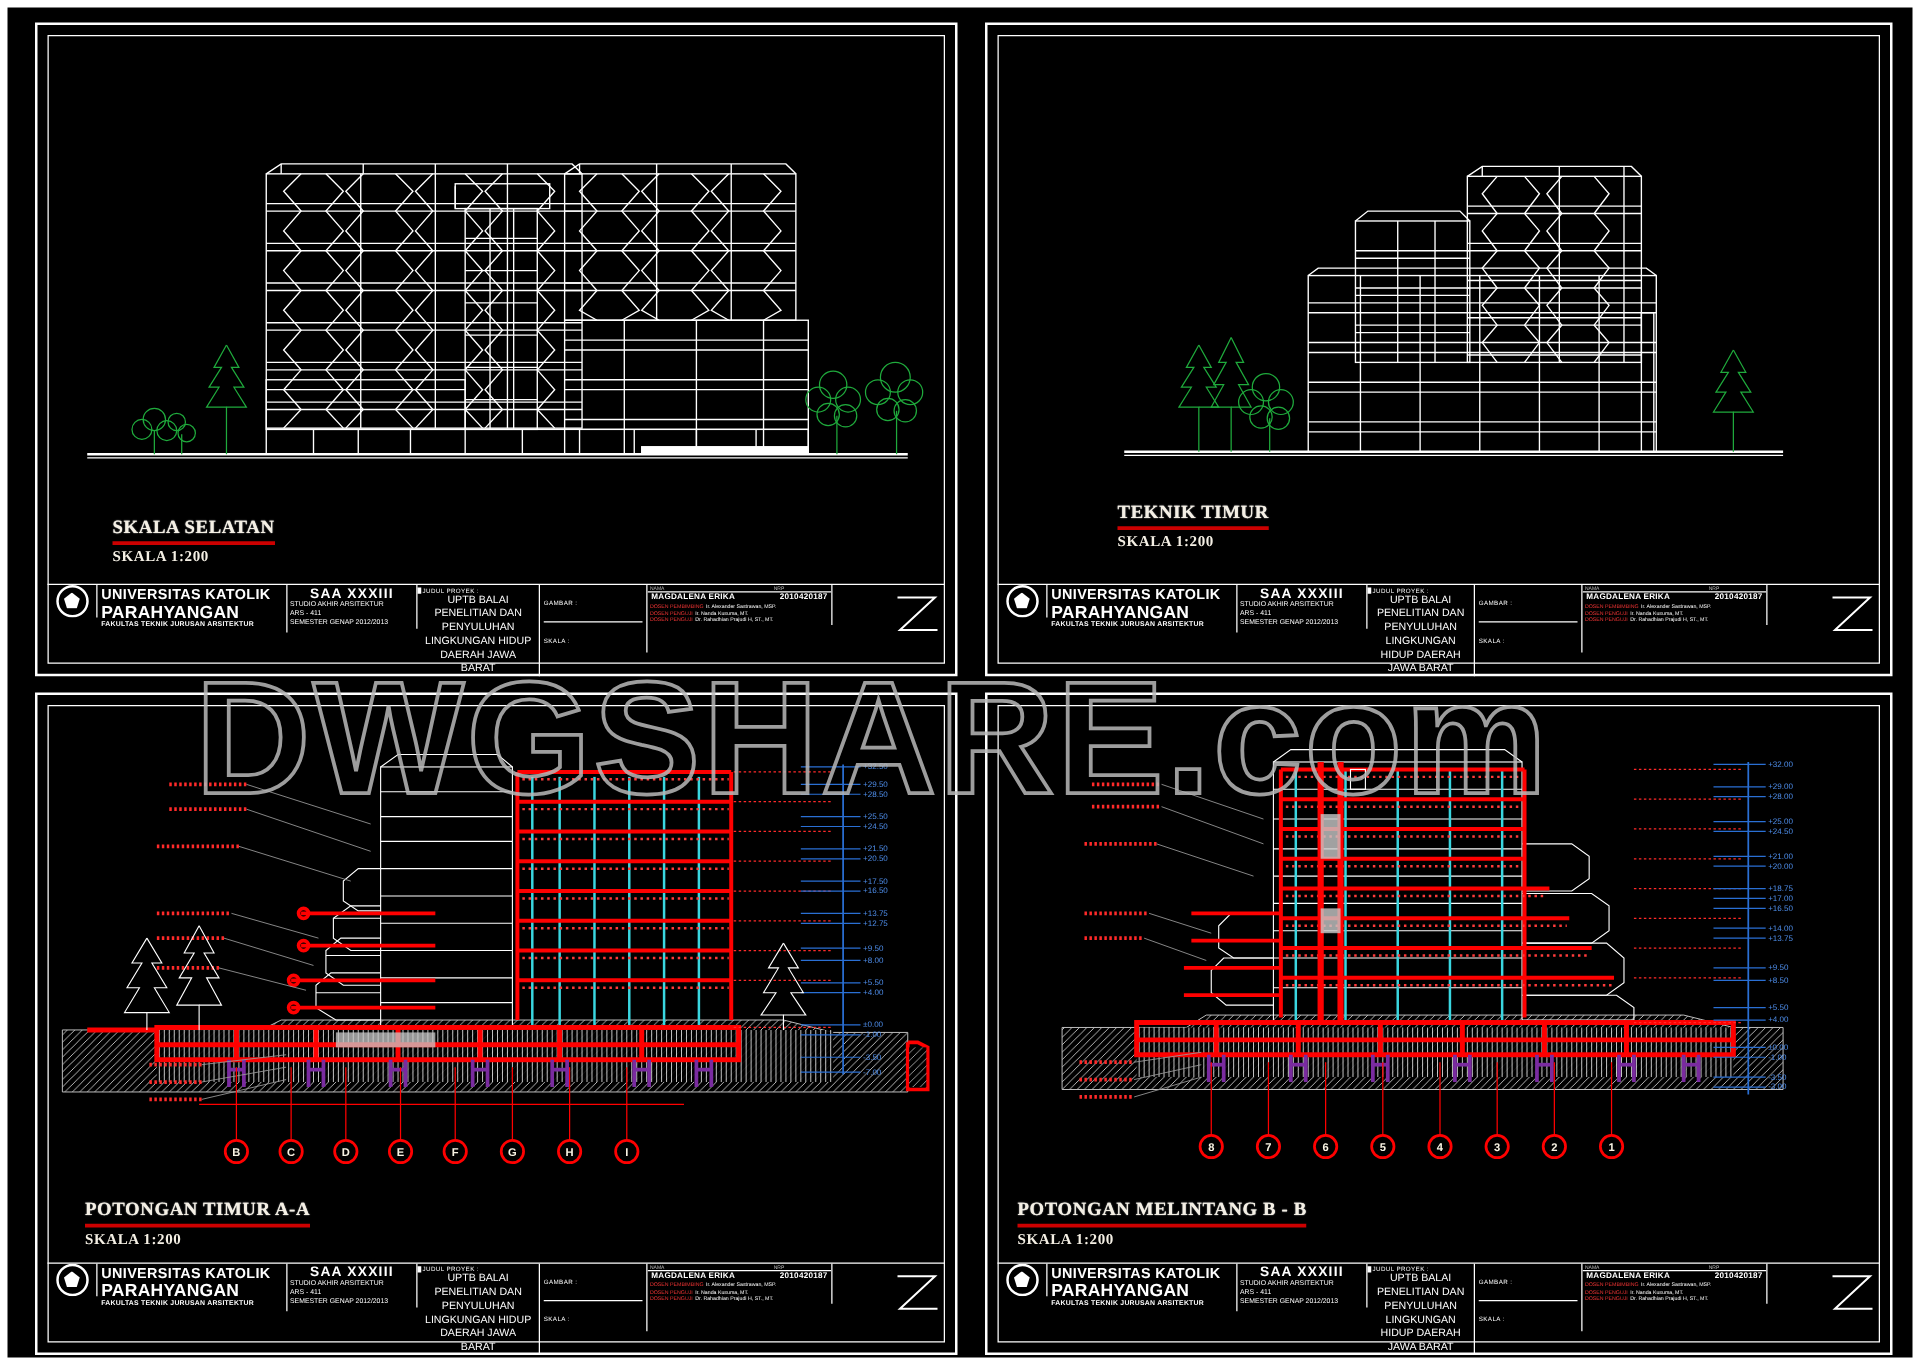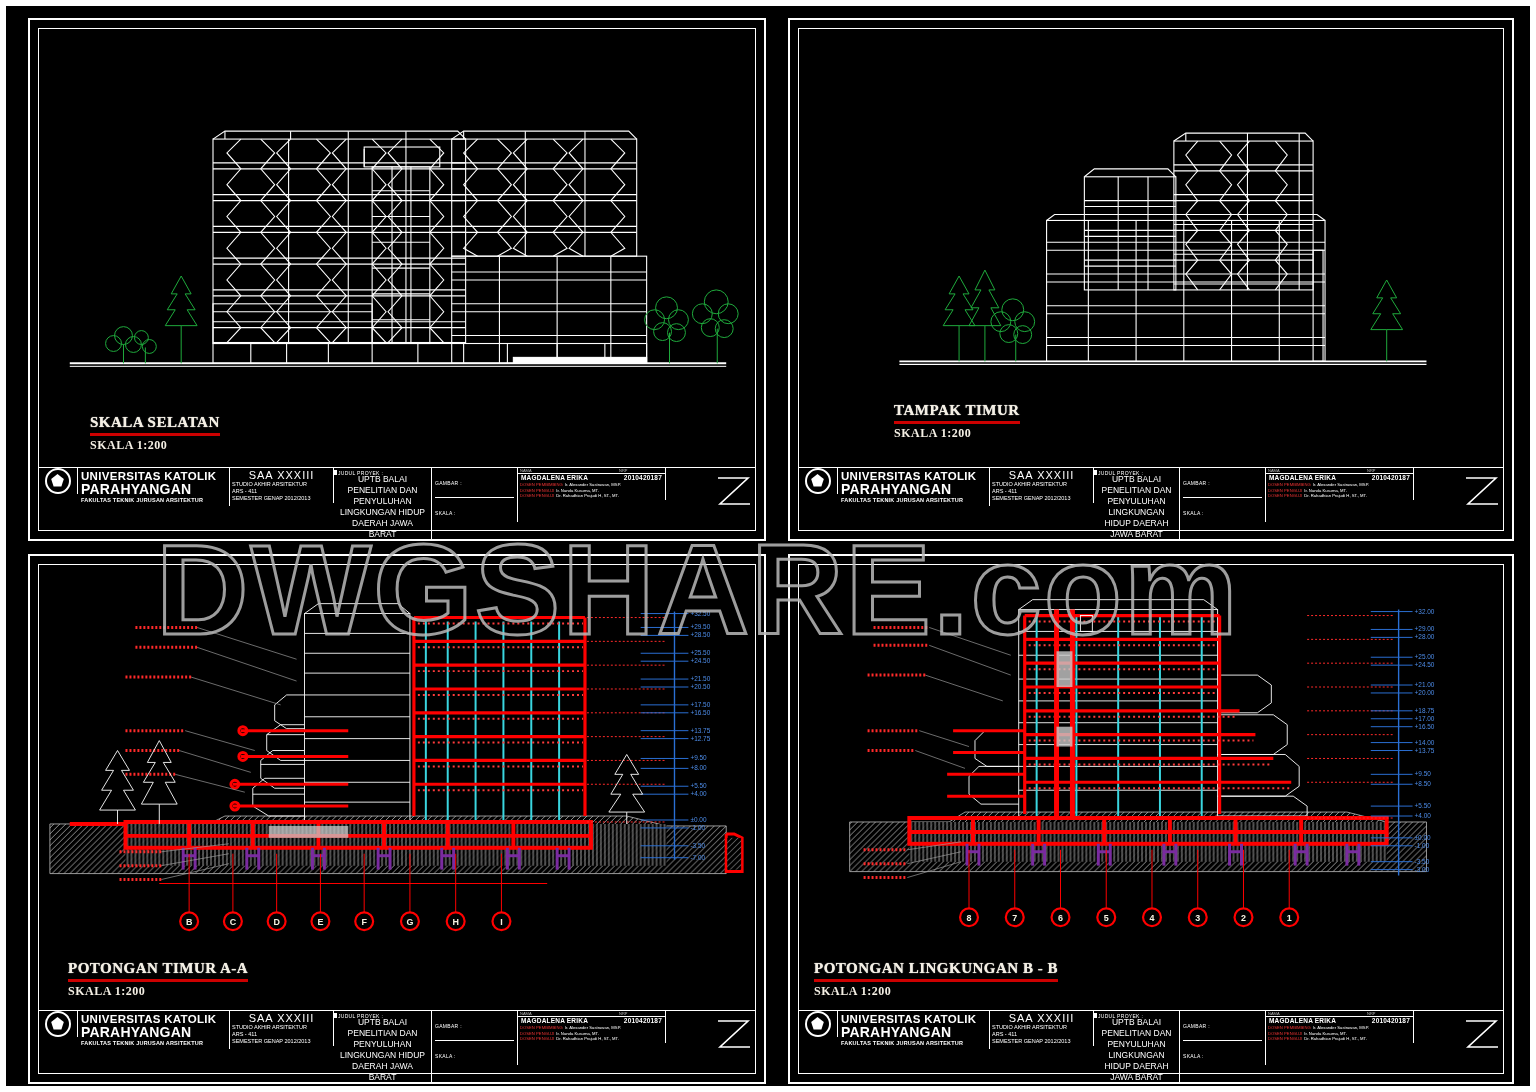--- a/index.html
+++ b/index.html
@@ -35,21 +35,21 @@
   .tb-logo { width:40px; display:flex; align-items:center; justify-content:center; }
   .seal { width:26px; height:26px; border-radius:50%; border:2px solid #fff;
           display:flex; align-items:center; justify-content:center; }
   .seal i { display:block; width:14px; height:14px; background:#fff;
             clip-path: polygon(50% 0%, 95% 35%, 78% 90%, 22% 90%, 5% 35%); }
   .tb-univ { width:152px; padding:2px 3px; align-items:flex-start; }
   .tb-univ .u1 { font-size:11.5px; font-weight:bold; letter-spacing:.3px; line-height:12px;}
   .tb-univ .u2 { font-size:14px; font-weight:bold; letter-spacing:.2px; line-height:15px;}
   .tb-univ .u3 { font-size:5.5px; font-weight:bold; letter-spacing:.2px; line-height:7px;}
   .tb-saa { width:104px; padding:1px 2px; }
-  .tb-saa .s1 { font-size:11px; font-weight:normal; letter-spacing:1px; line-height:12px; }
+  .tb-saa .s1 { font-size:11px; font-weight:bold; letter-spacing:1px; line-height:12px; }
   .tb-saa .s2 { font-size:5.5px; line-height:7px; align-self:flex-start; }
   .tb-saa .s3 { font-size:5.5px; line-height:7px; align-self:flex-start; }
   .tb-saa .s4 { font-size:5.5px; line-height:7px; align-self:flex-start; }
   .tb-proj { flex:1; align-items:center; position:relative; padding:1px 4px; }
   .tb-proj .lbl { position:absolute; left:4px; top:2px; font-size:5px; letter-spacing:.3px;}
   .tb-proj .sq { position:absolute; left:-2px; top:2px; width:5px; height:5px; background:#fff;}
   .tb-proj .p1 { font-size:8.5px; line-height:11px; margin-top:5px; text-align:center;}
   .tb-proj .p2 { font-size:8.5px; line-height:11px; text-align:center;}
   .tb-gmb { width:86px; align-items:flex-start; justify-content:space-around; padding:3px 3px;}
   .tb-gmb .g { font-size:5px; letter-spacing:.3px; }
@@ -388,21 +388,21 @@
           </g>
           <g>
             <polyline points="600,262 590,280 596,280 586,296 594,296 584,312 600,312 600,344"></polyline>
             <polyline points="600,262 610,280 604,280 614,296 606,296 616,312 600,312"></polyline>
           </g>
         </g>
       </svg>
     </div>
 
     <div class="dwg-title" style="left:104px; top:382px;">
-      <span class="t1">TAMPAK TIMUR</span>
+      <span class="t1">TEKNIK TIMUR</span>
       <span class="rule"></span>
       <span class="t2">SKALA 1:200</span>
     </div>
 
     <div class="tblock">
       <div class="tb-cell tb-logo">
         <div class="seal">
             <i></i>
           </div>
       </div>
@@ -1059,21 +1059,21 @@
             </g>
           <g>
               <circle cx="502" cy="364" r="9" fill="#000" stroke="#ff0000" stroke-width="2.2"></circle>
               <text x="502" y="367.5" fill="#f7f2e2" font-size="9" font-weight="bold" text-anchor="middle" font-family="Liberation Sans, sans-serif">1</text>
             </g>
         </g>
       </svg>
     </div>
 
     <div class="dwg-title" style="left:24px; top:404px;">
-      <span class="t1">POTONGAN LINGKUNGAN B - B</span>
+      <span class="t1">POTONGAN MELINTANG B - B</span>
       <span class="rule"></span>
       <span class="t2">SKALA 1:200</span>
     </div>
 
     <div class="tblock">
       <div class="tb-cell tb-logo">
         <div class="seal">
             <i></i>
           </div>
       </div>

